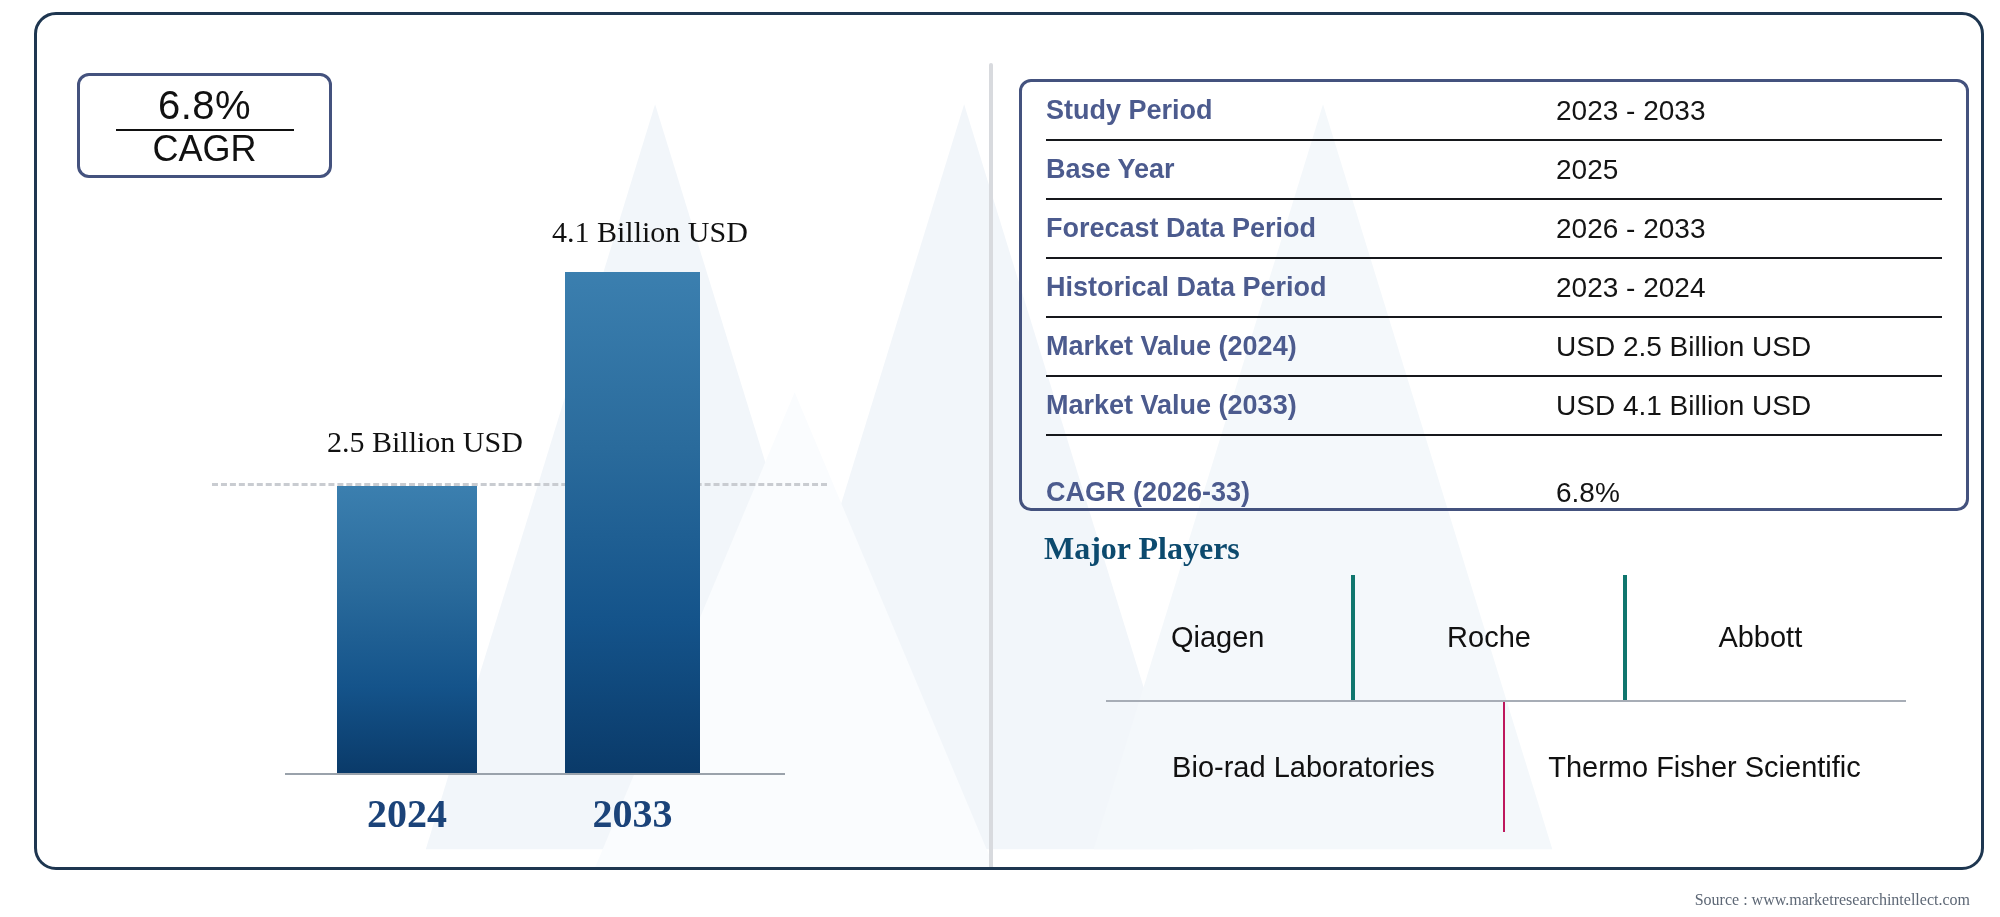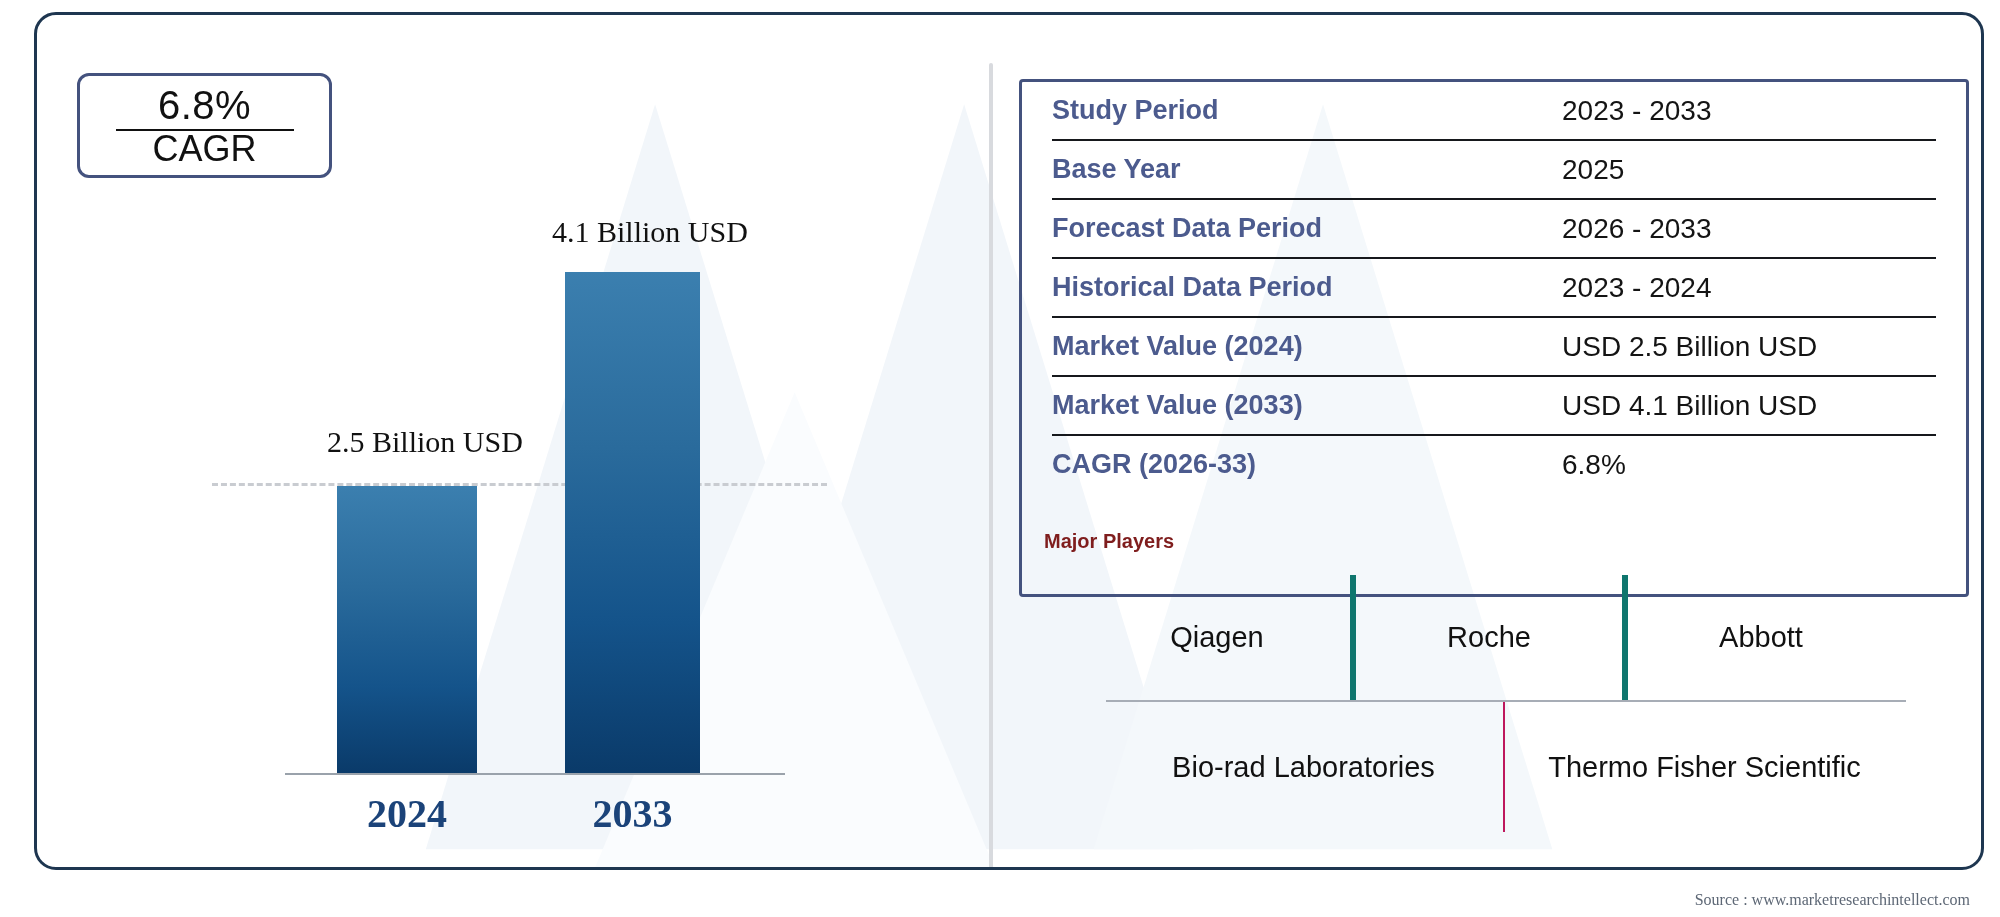--- a/index.html
+++ b/index.html
@@ -75,59 +75,59 @@
     position:absolute;left:952px;top:48px;
     width:4px;height:810px;
     background:#d8dade;border-radius:2px;
   }
 
   
   .right{position:absolute;left:975px;top:0;width:975px;height:100%;}
 
   .info-card{
     position:absolute;left:7px;top:64px;
-    width:950px;height:518px;
+    width:950px;height:432px;
     border:3px solid #44527e;
-    border-radius:4px;
+    border-radius:12px;
     background:transparent;
     box-sizing:border-box;
-    padding:0 30px;
+    padding:0 24px;
   }
   .info-row{
     display:flex;align-items:center;
     height:57px;
     border-bottom:2px solid #16181c;
   }
-  .info-row:last-child{border-bottom:none;}
+  .info-row:last-child{border-bottom:none;margin-top:28px;}
   .info-key{
     width:510px;flex:none;
     font-size:27px;font-weight:bold;color:#4c5b8e;
     white-space:nowrap;
   }
   .info-val{
     font-size:28px;color:#141414;white-space:nowrap;
   }
 
   .players-title{
     position:absolute;left:32px;top:515px;
-    font-size:20px;font-weight:bold;color:#7f1d1d;
+    font-size:32px;font-weight:bold;color:#0c4a6e;font-family:Liberation Serif, serif;
   }
   .players{
     position:absolute;left:32px;top:560px;
     width:905px;height:270px;
   }
   .prow1{
     position:absolute;left:40px;top:0;width:810px;height:125px;
     display:flex;
   }
   .prow1 .cell{
     flex:1;display:flex;align-items:center;justify-content:center;
     font-size:29px;color:#111;white-space:nowrap;
   }
-  .prow1 .cell + .cell{border-left:6px solid #0f766e;}
+  .prow1 .cell + .cell{border-left:4px solid #0f766e;}
   .hline{
     position:absolute;left:62px;top:125px;width:800px;height:2px;
     background:#a7adb6;
   }
   .prow2{
     position:absolute;left:60px;top:127px;width:800px;height:130px;
     display:flex;
   }
   .prow2 .cell{
     flex:1;display:flex;align-items:center;justify-content:center;

